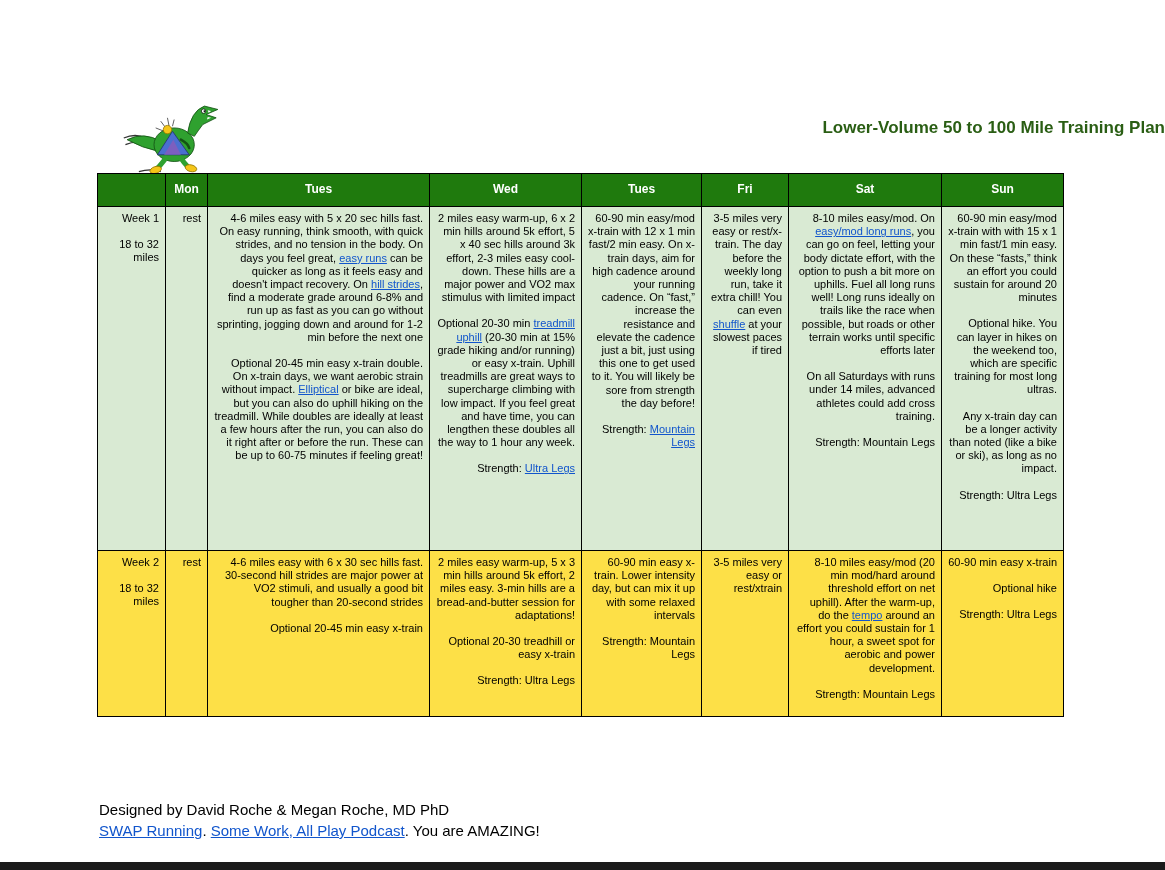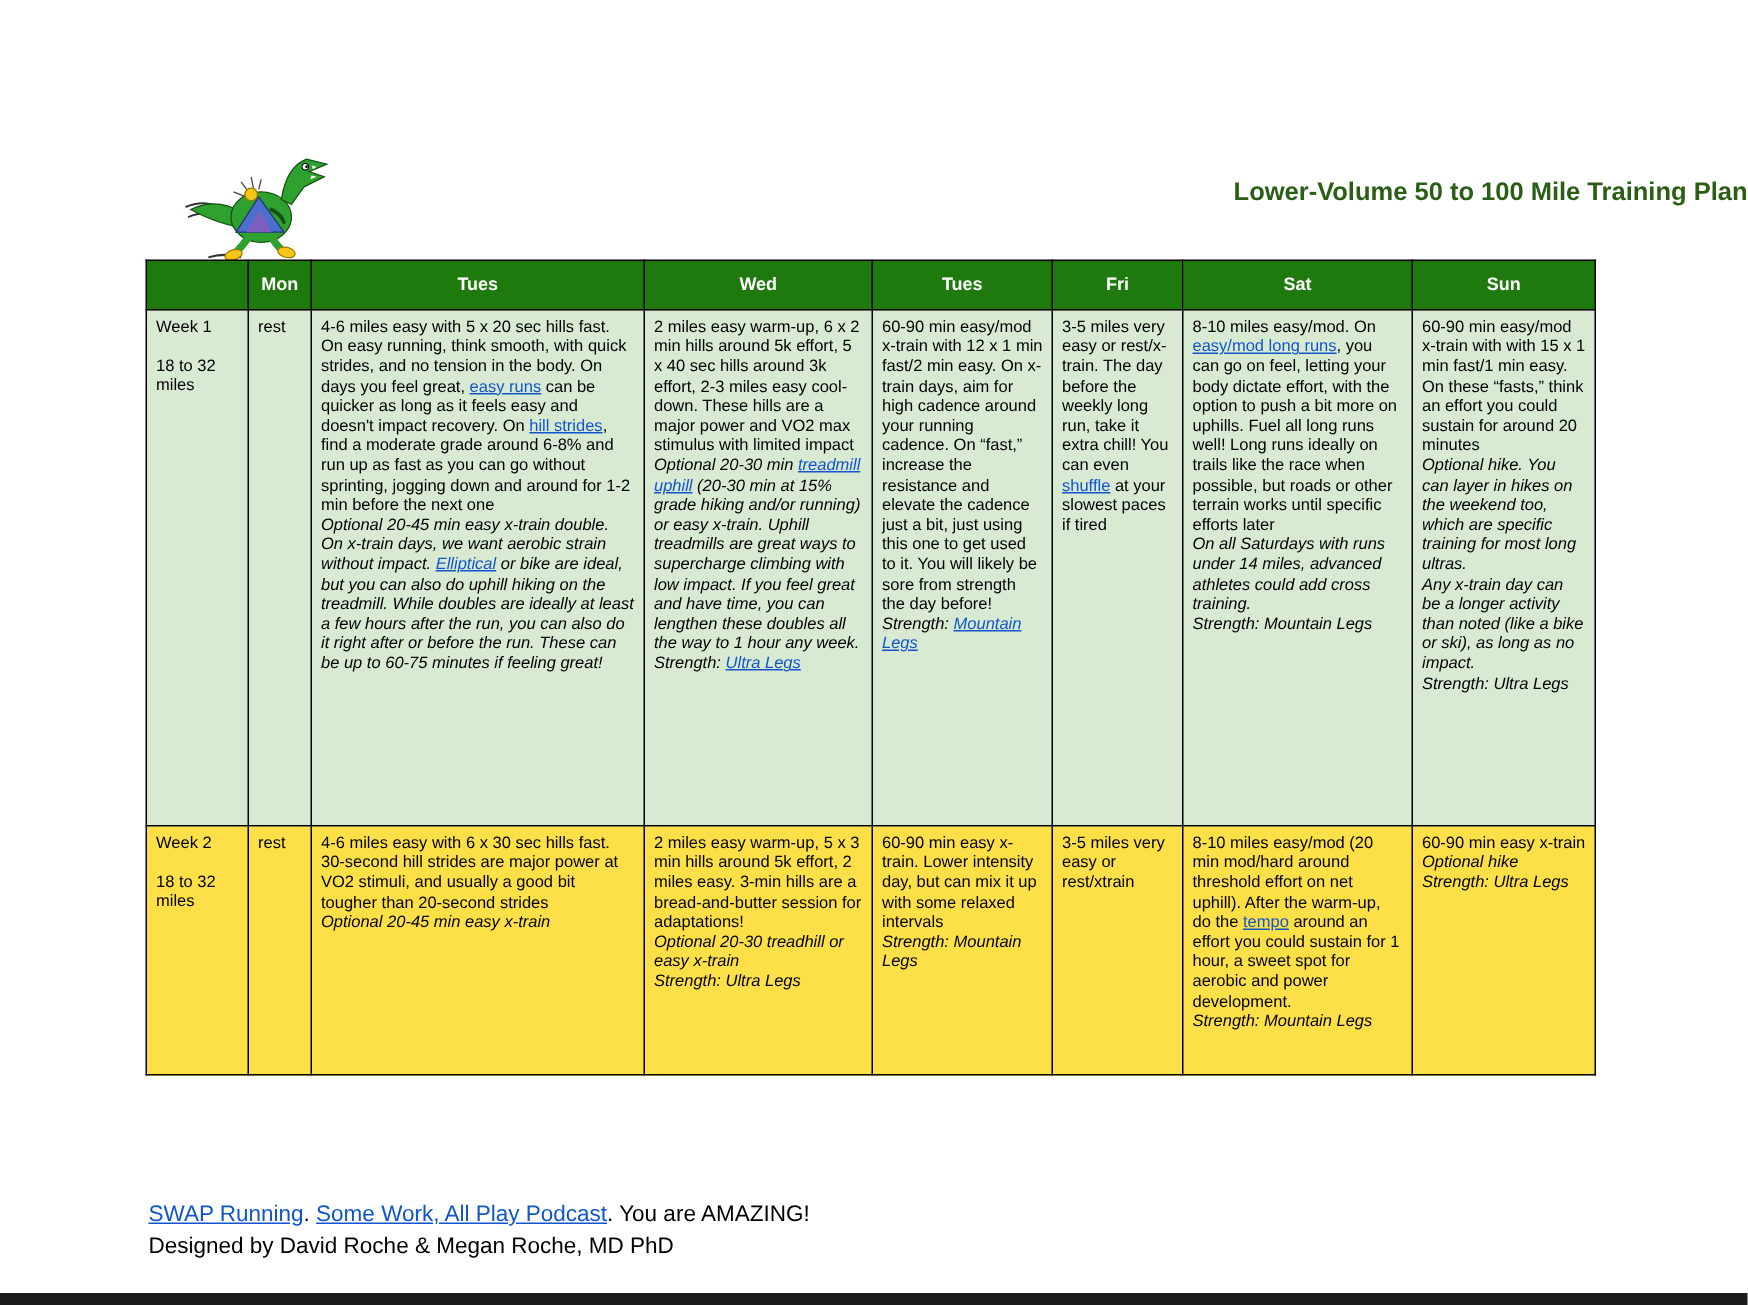--- a/index.html
+++ b/index.html
@@ -20,32 +20,32 @@
   .logo{position:absolute;left:116px;top:96px;width:118px;height:84px;}
   .doc-title{
     position:absolute;top:118px;left:0;width:100%;text-align:right;
     font-size:17px;font-weight:bold;color:var(--title-color);
   }
   .plan-table{
     position:absolute;left:97px;top:173px;width:966px;
     border-collapse:collapse;table-layout:fixed;
   }
   .plan-table th,.plan-table td{
-    border:1px solid var(--border-color);vertical-align:top;text-align:left;
+    border:1px solid var(--border-color);vertical-align:top;text-align:right;
     padding:5px 6px;font-size:11px;line-height:13.2px;
   }
   .plan-table thead th{
     background:var(--header-bg);color:#ffffff;text-align:center;
     font-size:12px;font-weight:bold;vertical-align:middle;height:33px;padding:2px;
   }
   tr.week-row-1{height:344px;}
   tr.week-row-1 td{background:var(--week1-row-bg);}
   tr.week-row-2{height:166px;}
   tr.week-row-2 td{background:#fde047;}
-  .para + .para{font-style:italic;}
+  .para + .para{margin-top:13px;}
   .mileage{margin-top:13px;}
   a.cell-link,a.footer-link{color:var(--link-color);text-decoration:underline;cursor:pointer;}
   .footer{position:absolute;left:99px;top:799px;font-size:15px;line-height:21px;}
   .edge-bar{position:absolute;left:0;bottom:0;width:100%;height:8px;background:var(--edge-bar);}
 </style>
 </head>
 <body>
 
 <div class="logo">
   <svg viewBox="0 0 130 100" width="118" height="84">
@@ -180,17 +180,17 @@
       <td>
           <div class="para">60-90 min easy x-train</div>
           <div class="para">Optional hike</div>
           <div class="para">Strength: Ultra Legs</div>
         </td>
     </tr>
   </tbody>
 </table>
 
 <div class="footer">
+  <div>Designed by David Roche &amp; Megan Roche, MD PhD</div>
   <div><a href="#" class="footer-link">SWAP Running</a>. <a href="#" class="footer-link">Some Work, All Play Podcast</a>. You are AMAZING!</div>
-  <div>Designed by David Roche &amp; Megan Roche, MD PhD</div>
 </div>
 
 <div class="edge-bar"></div>
 
 </body></html>

